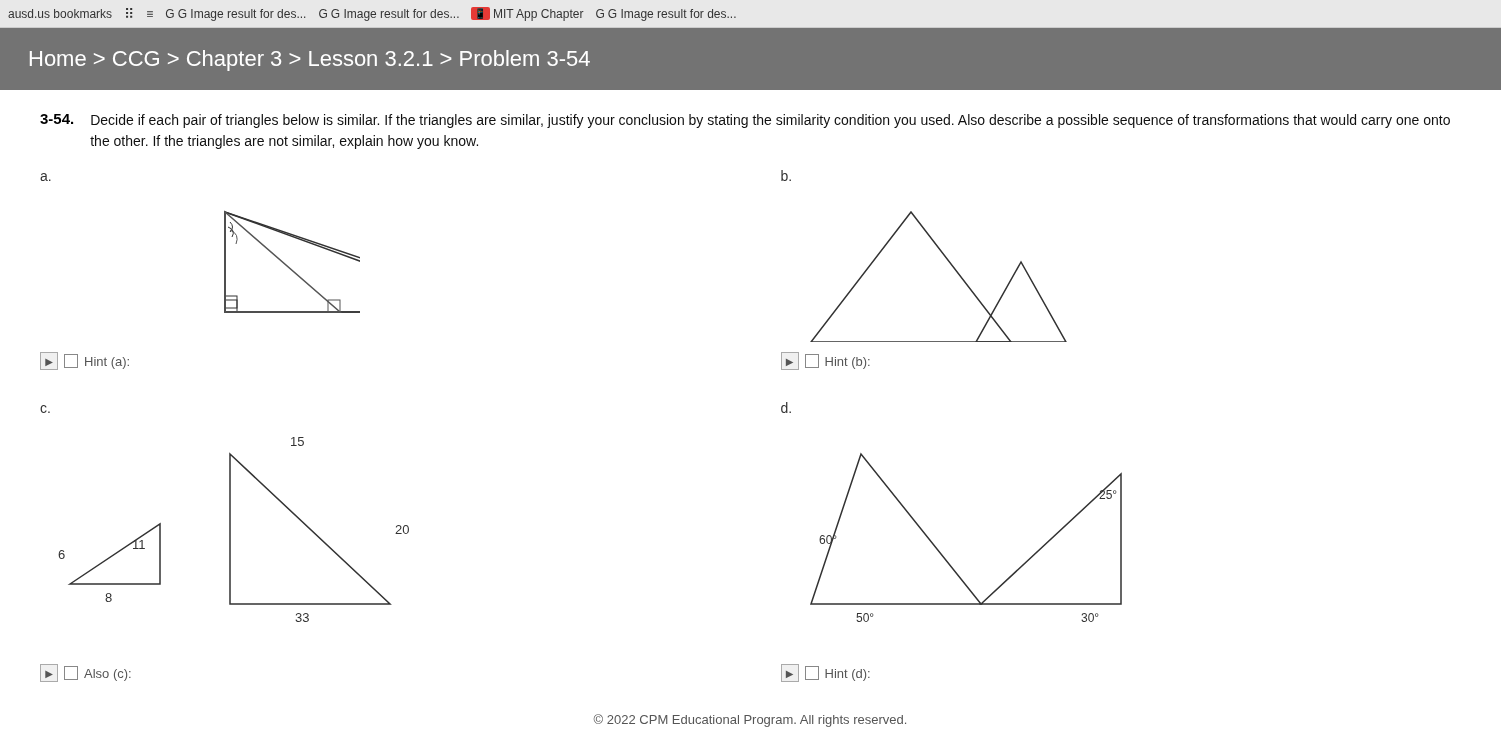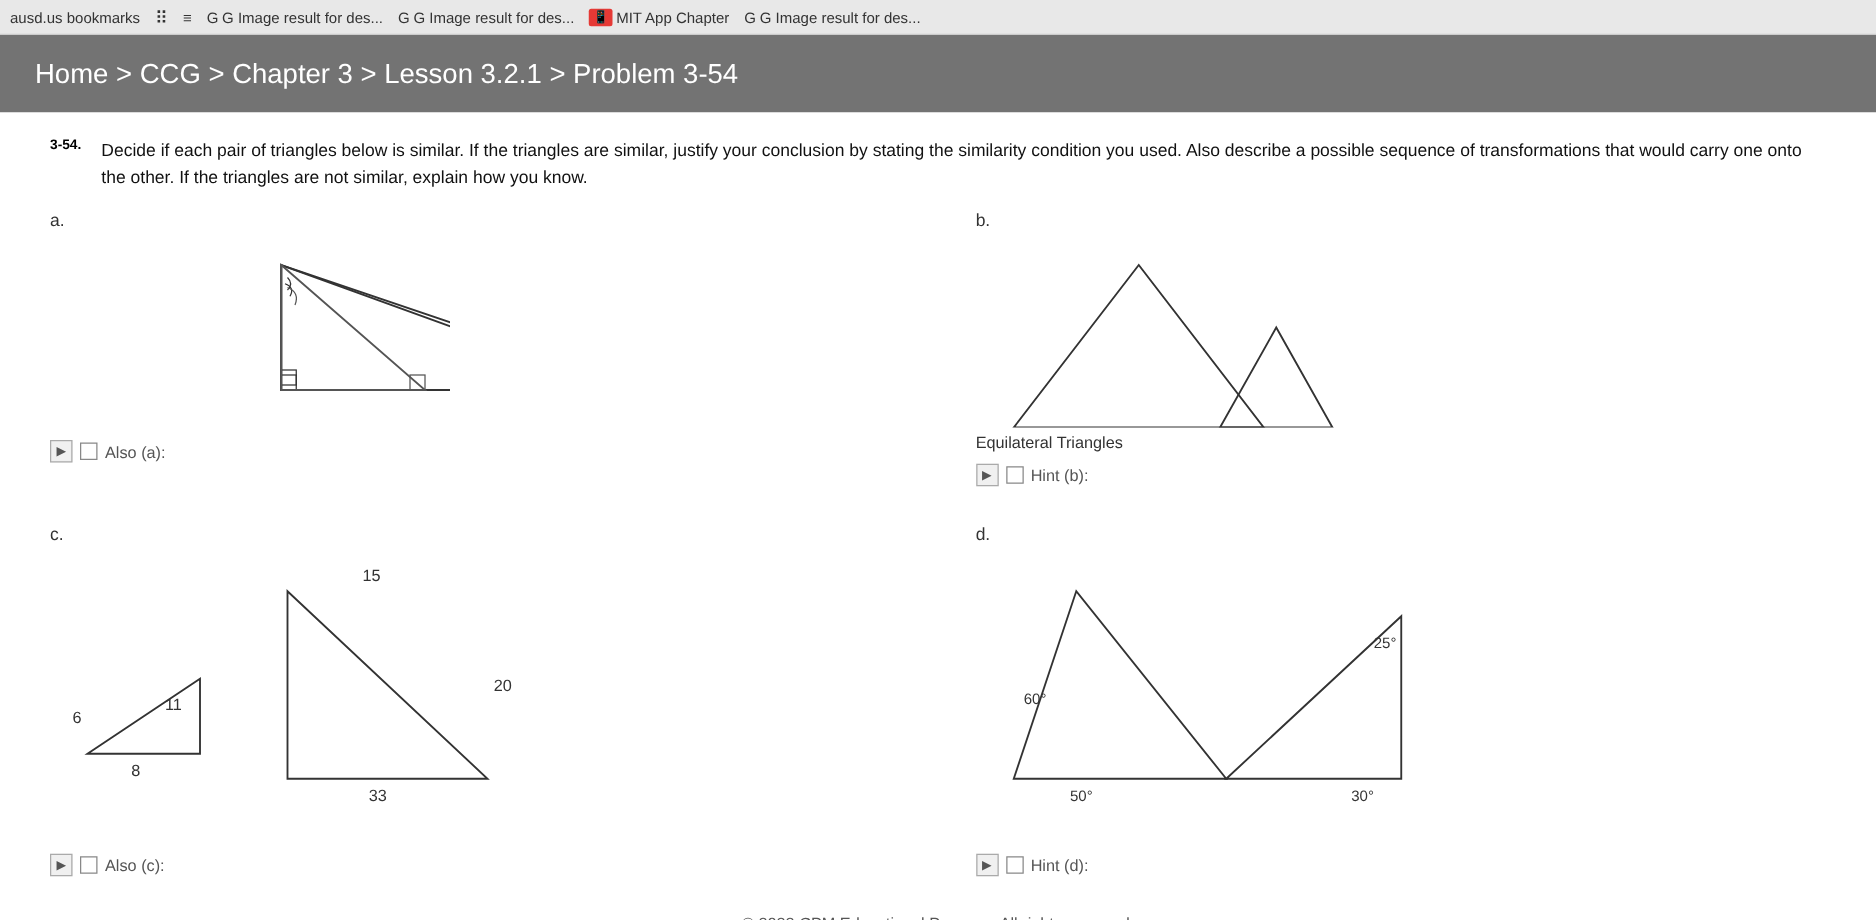--- a/index.html
+++ b/index.html
@@ -33,21 +33,21 @@
     .main-content {
       padding: 20px 40px 30px 40px;
       background: #fff;
     }
 
     .problem-header {
       display: flex;
       gap: 16px;
       margin-bottom: 16px;
     }
-    .problem-number { font-weight: bold; font-size: 11px; flex-shrink: 0; }
+    .problem-number { font-weight: bold; font-size: 15px; flex-shrink: 0; }
     .problem-text { font-size: 14px; line-height: 1.5; color: #111; }
 
     
     .problems-grid {
       display: grid;
       grid-template-columns: 1fr 1fr;
       gap: 30px 60px;
       margin-top: 10px;
     }
 
@@ -158,34 +158,33 @@
 
         <polygon points="185,20 300,120 185,120" fill="none" stroke="#555" stroke-width="1.5"></polygon>
 
         <rect x="288" y="108" width="12" height="12" fill="none" stroke="#555" stroke-width="1"></rect>
 
         <path d="M190,38 Q200,42 196,52" fill="none" stroke="#555" stroke-width="1"></path>
       </svg>
       <div class="hint-row">
         <span class="hint-icon">▶</span>
         <span class="hint-checkbox"></span>
-        <span>Also (a):</span>
+        <span>Hint (a):</span>
       </div>
     </div>
 
     <div class="problem-part">
       <div class="part-label">b.</div>
 
       <svg class="svg-container" width="320" height="150">
 
         <polygon points="130,20 30,150 230,150" fill="none" stroke="#333" stroke-width="1.5"></polygon>
 
         <polygon points="240,70 195,150 285,150" fill="none" stroke="#333" stroke-width="1.5"></polygon>
       </svg>
-      <div class="equilateral-label">Equilateral Triangles</div>
       <div class="hint-row">
         <span class="hint-icon">▶</span>
         <span class="hint-checkbox"></span>
         <span>Hint (b):</span>
       </div>
     </div>
 
     <div class="problem-part">
       <div class="part-label">c.</div>
       <svg class="svg-container" width="380" height="230">

